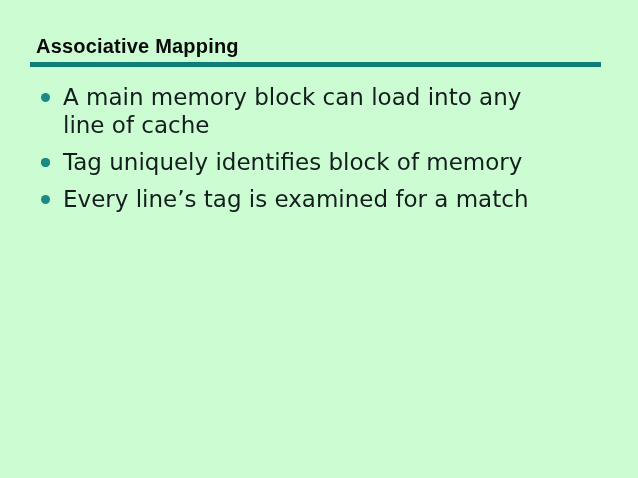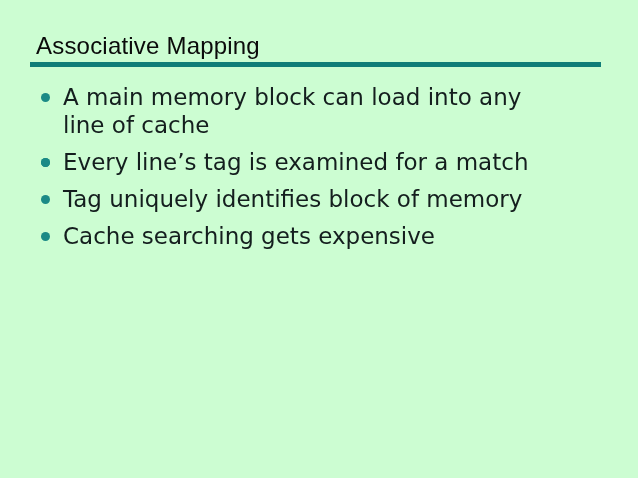--- a/index.html
+++ b/index.html
@@ -20,22 +20,22 @@
   .slide {
     position: relative;
     width: 638px;
     height: 478px;
     box-sizing: border-box;
     padding-top: 33px;
   }
   .slide-title {
     margin: 0 0 0 36px;
     font-family: "Liberation Sans", sans-serif;
-    font-weight: normal;
-    font-size: 24px;
+    font-weight: bold;
+    font-size: 20px;
     line-height: 26px;
     letter-spacing: 0.2px;
     color: var(--title-text);
   }
   .title-rule {
     margin: 3px 0 0 30px;
     width: 571px;
     height: 5px;
     background: var(--rule);
   }
@@ -72,24 +72,20 @@
   <ul class="bullet-list">
     <li>
       <span class="bullet-dot"></span>
       <span>A main memory block can load into any line of cache</span>
     </li>
     <li>
       <span class="bullet-dot"></span>
     </li>
     <li>
       <span class="bullet-dot"></span>
-      <span>Every line’s tag is examined for a match</span>
-    </li>
-    <li>
-      <span class="bullet-dot"></span>
       <span>Tag uniquely identifies block of memory</span>
     </li>
     <li>
       <span class="bullet-dot"></span>
-      <span>Cache searching gets expensive</span>
+      <span>Every line’s tag is examined for a match</span>
     </li>
   </ul>
 </div>
 
 </body></html>

